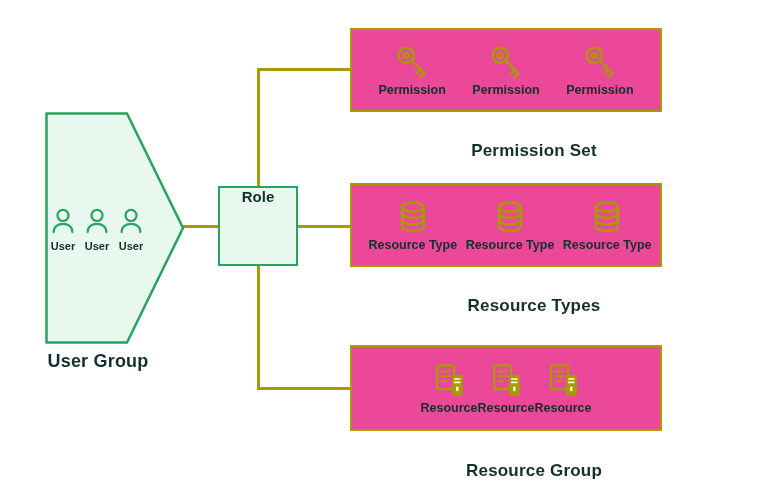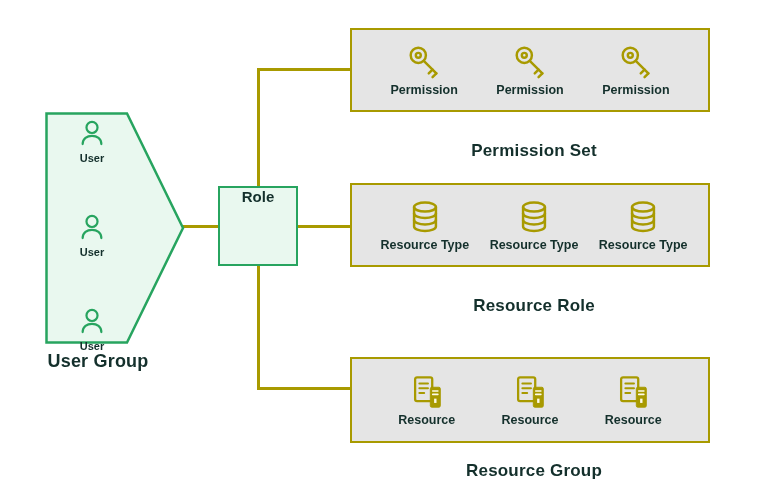--- a/index.html
+++ b/index.html
@@ -4,46 +4,46 @@
 <style>
   html,body{margin:0;padding:0;background:#ffffff;}
   .canvas{
     position:relative;width:768px;height:496px;background:#ffffff;overflow:hidden;
     font-family:"Liberation Sans", sans-serif;color:#14302c;
   }
   
   .pentagon-svg{position:absolute;left:45px;top:112px;}
   .users-col{
     position:absolute;left:46px;top:116px;width:92px;height:224px;
-    display:flex;flex-direction:column;justify-content:space-evenly;align-items:center;gap:46px;
+    display:flex;flex-direction:row;justify-content:space-evenly;align-items:center;
   }
   .user-item{display:flex;flex-direction:column;align-items:center;gap:2px;}
   .user-label{font-size:11px;font-weight:700;}
   .user-group-title{
     position:absolute;left:33px;top:351px;width:130px;text-align:center;
     font-size:18px;font-weight:700;letter-spacing:.2px;
   }
   
   .role-box{
     position:absolute;left:218px;top:186px;width:80px;height:80px;box-sizing:border-box;
     background:#e9f8ef;border:2.5px solid #27a45f;
     display:flex;align-items:flex-start;justify-content:center;
     font-size:15px;font-weight:700;
   }
   
   .conn{position:absolute;background:#a89a00;}
   
   .group-box{
-    position:absolute;left:350px;width:360px;box-sizing:border-box;
-    background:#e5e5e5;border:2.5px solid #a89a00;
+    position:absolute;left:350px;width:312px;box-sizing:border-box;
+    background:#ec4899;border:2.5px solid #a89a00;
     display:flex;justify-content:space-evenly;align-items:center;
   }
   .gb1{top:28px;height:84px;}
   .gb2{top:183px;height:84px;padding-left:8px;}
-  .gb3{top:357px;height:86px;}
+  .gb3{top:345px;height:86px;justify-content:center;}
   .item{display:flex;flex-direction:column;align-items:center;gap:2px;}
   .item-label{font-size:12.5px;font-weight:700;white-space:nowrap;}
   .group-title{
     position:absolute;left:350px;width:368px;text-align:center;
     font-size:17px;font-weight:700;letter-spacing:.2px;margin-top:24px;
   }
   .gt1{top:117px;}
   .gt2{top:272px;}
   .gt3{top:437px;}
   .icon{line-height:0;}
@@ -167,21 +167,21 @@
         <svg width="38" height="38" viewBox="0 0 40 40" fill="none" stroke="#a89a00" stroke-width="2.6" stroke-linecap="round" stroke-linejoin="round">
           <ellipse cx="20" cy="9.5" rx="11.5" ry="4.8"></ellipse>
           <path d="M8.5 9.5 V30 c0 2.65 5.15 4.8 11.5 4.8 s11.5 -2.15 11.5 -4.8 V9.5"></path>
           <path d="M8.5 16.3 c0 2.65 5.15 4.8 11.5 4.8 s11.5 -2.15 11.5 -4.8"></path>
           <path d="M8.5 23.1 c0 2.65 5.15 4.8 11.5 4.8 s11.5 -2.15 11.5 -4.8"></path>
         </svg>
       </span>
       <span class="item-label">Resource Type</span>
     </div>
   </div>
-  <div class="group-title gt2">Resource Role</div>
+  <div class="group-title gt2">Resource Types</div>
 
   <div class="group-box gb3">
     <div class="item">
       <span class="icon">
         <svg width="38" height="38" viewBox="0 0 40 40" fill="none" stroke-linecap="round" stroke-linejoin="round">
           <rect x="7.5" y="4.5" width="18" height="25" rx="2" stroke="#a89a00" stroke-width="2.4"></rect>
           <path d="M12 11 h9 M12 16 h9 M12 21 h5" stroke="#a89a00" stroke-width="2.2"></path>
           <rect x="23.5" y="15" width="10.5" height="21" rx="1.5" fill="#a89a00" stroke="#a89a00" stroke-width="1"></rect>
           <path d="M26 19 h5.5 M26 22.5 h5.5" stroke="#fdfbe7" stroke-width="1.6"></path>
           <rect x="27.5" y="27" width="2.5" height="4.5" fill="#fdfbe7"></rect>

